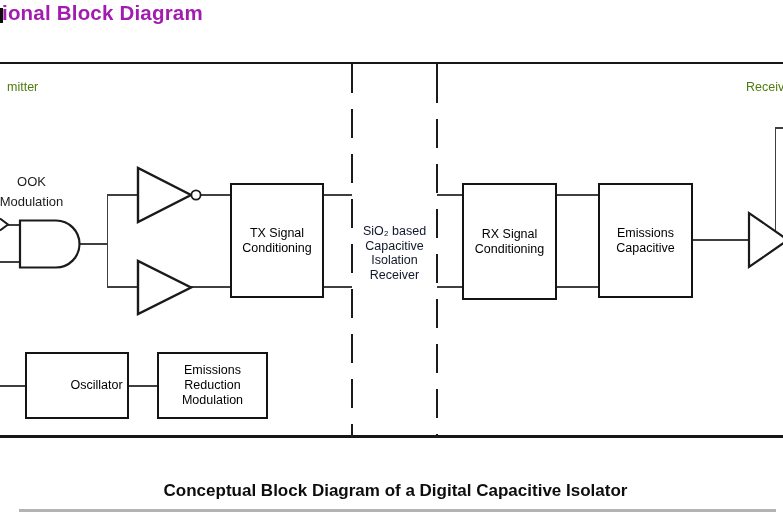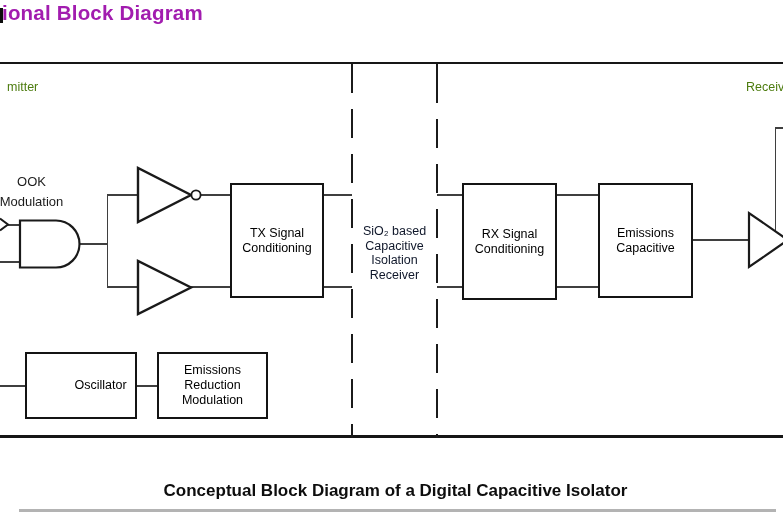--- a/index.html
+++ b/index.html
@@ -104,21 +104,21 @@
     <div>Conditioning</div>
   </div>
   <div class="block" style="left:462px;top:183px;width:95px;height:117px;">
     <div>RX Signal</div>
     <div>Conditioning</div>
   </div>
   <div class="block" style="left:598px;top:183px;width:95px;height:115px;">
     <div>Emissions</div>
     <div>Capacitive</div>
   </div>
-  <div class="block" style="left:25px;top:352px;width:112px;height:67px;padding-left:39px;">
+  <div class="block" style="left:25px;top:352px;width:104px;height:67px;padding-left:39px;">
     <div>Oscillator</div>
   </div>
   <div class="block" style="left:157px;top:352px;width:111px;height:67px;">
     <div>Emissions</div>
     <div>Reduction</div>
     <div>Modulation</div>
   </div>
 
   <div class="caption">Conceptual Block Diagram of a Digital Capacitive Isolator</div>
 

